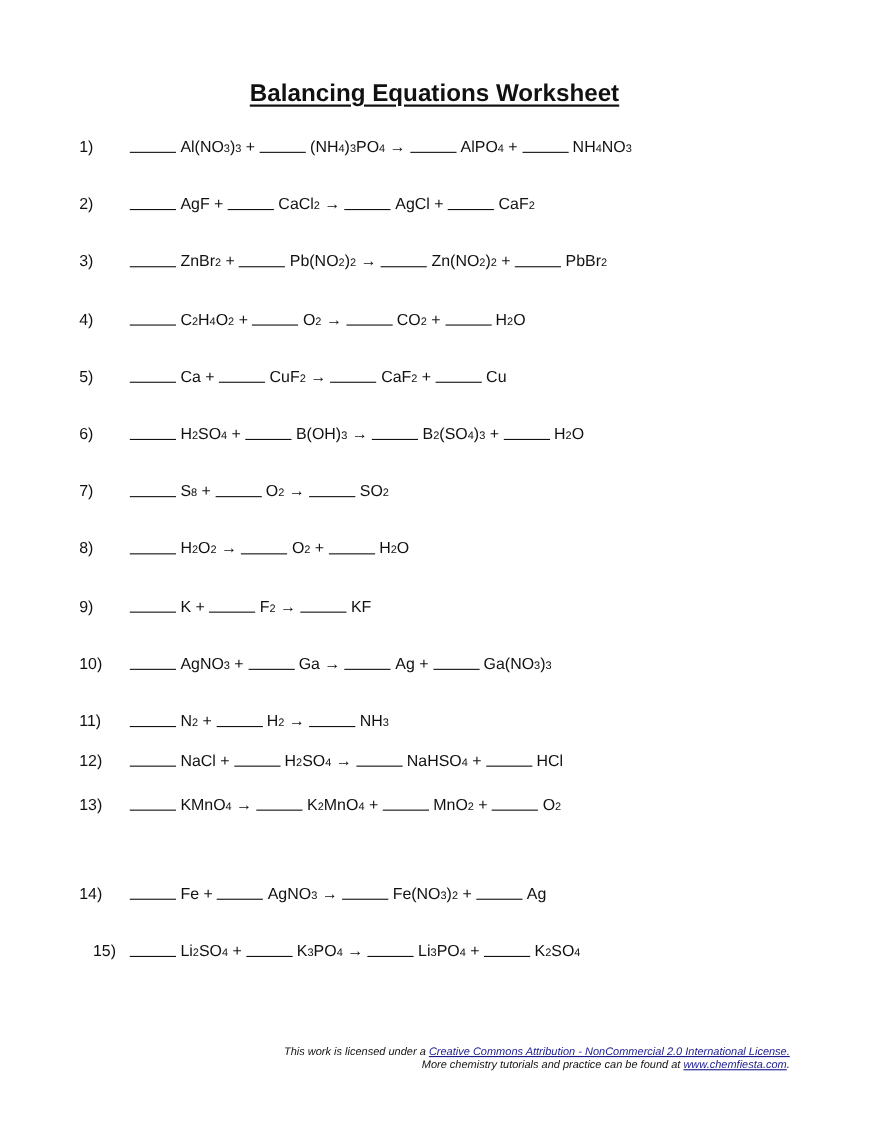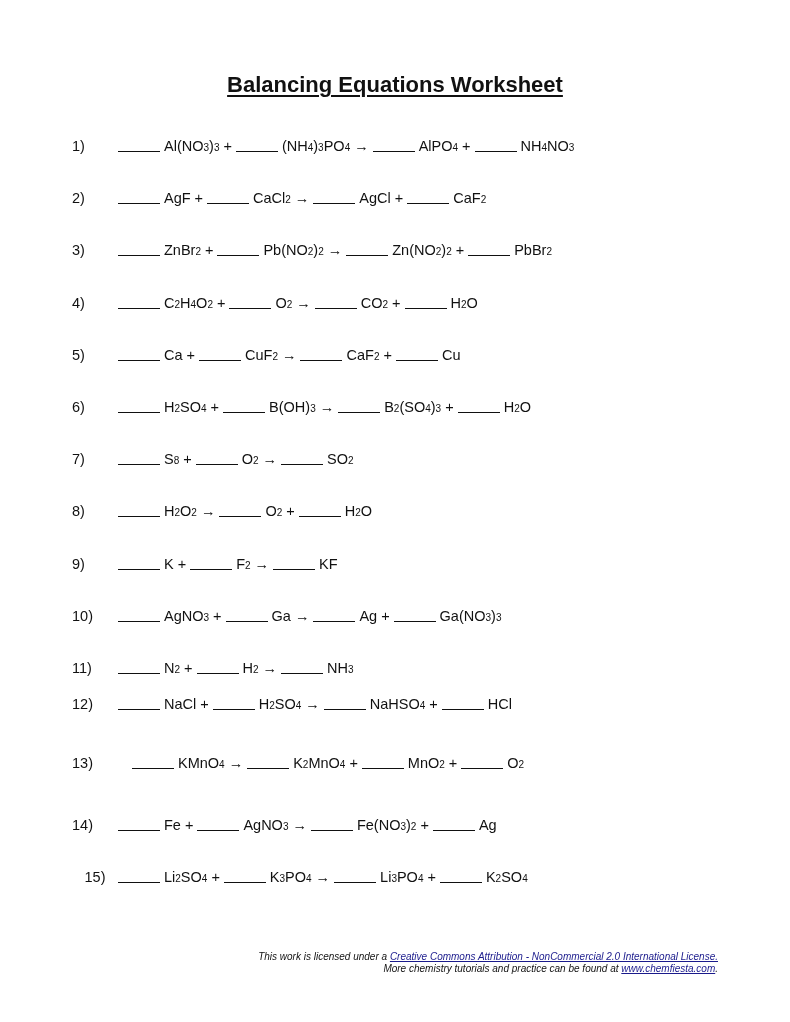--- a/index.html
+++ b/index.html
@@ -16,21 +16,21 @@
     .problem {
       position: absolute; left: 72px; height: 24px; font-size: 14.5px;
       white-space: nowrap; display: flex; align-items: baseline;
     }
     .num { width: 46px; display: inline-block; }
     .terms { display: inline-flex; align-items: baseline; }
     .blank {
       display: inline-block; width: 42px; border-bottom: 1.2px solid #111;
       margin-right: 4px; transform: translateY(1px); height: 0;
     }
-    .formula { margin-right: 4px; margin-top: 12px; }
+    .formula { margin-right: 4px; }
     .op { margin-right: 4px; }
     sub { font-size: 10px; vertical-align: baseline; position: relative; top: 0px; }
     .footer {
       position: absolute; right: 72px; top: 951px; text-align: right;
       font-size: 10px; font-style: italic; line-height: 12px; color: #111;
     }
     .footer a { color: #1a1a8c; text-decoration: underline; }
   </style>
 </head>
 <body>
@@ -211,21 +211,21 @@
         <span class="blank"></span>
         <span class="formula">H<sub>2</sub>SO<sub>4</sub></span>
         <span class="op">→</span>
         <span class="blank"></span>
         <span class="formula">NaHSO<sub>4</sub></span>
         <span class="op">+</span>
         <span class="blank"></span>
         <span class="formula">HCl</span>
       </span>
     </div>
-    <div class="problem" style="top: 743px; gap: 14px;">
+    <div class="problem" style="top: 724px;">
       <span class="num">13)</span>
       <span class="terms">
         <span class="blank"></span>
         <span class="formula">KMnO<sub>4</sub></span>
         <span class="op">→</span>
         <span class="blank"></span>
         <span class="formula">K<sub>2</sub>MnO<sub>4</sub></span>
         <span class="op">+</span>
         <span class="blank"></span>
         <span class="formula">MnO<sub>2</sub></span>

